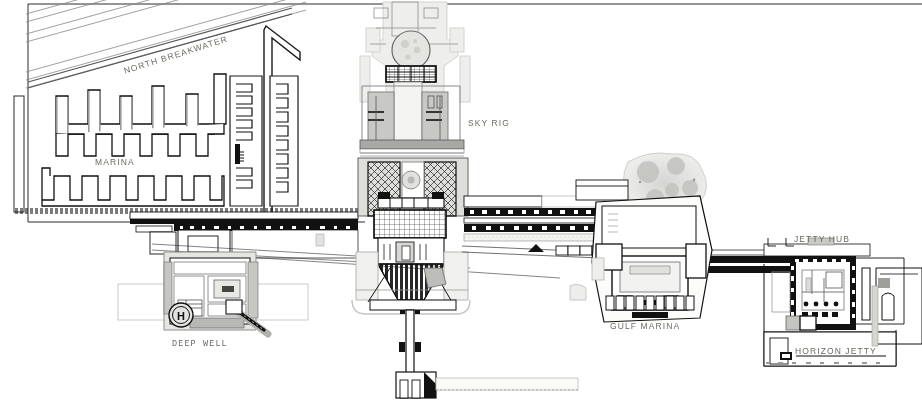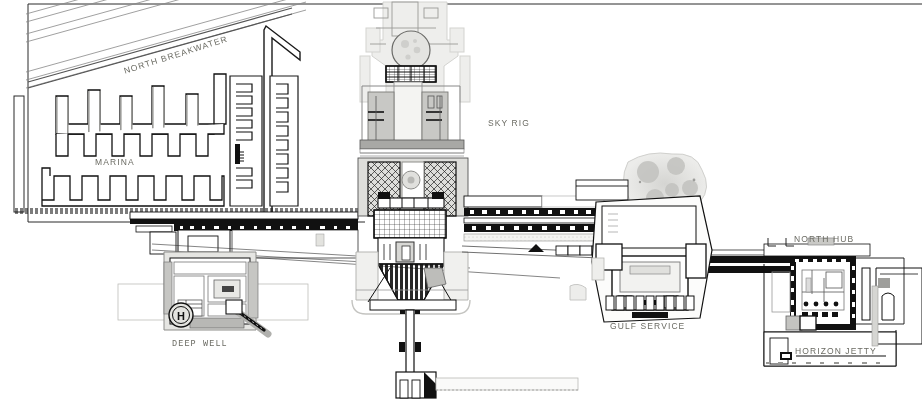--- a/index.html
+++ b/index.html
@@ -469,23 +469,23 @@
     <path d="M882 296 Q888 290 894 296 L894 320 L882 320 Z" fill="#fff" stroke="#111" stroke-width="1"></path>
     <rect x="872" y="286" width="6" height="60" fill="#d6d6d3" stroke="#9a9a97" stroke-width="0.6"></rect>
   </g>
 
 </svg>
 
 <div class="lbl rot" style="left:124px;top:66px;">NORTH BREAKWATER</div>
 
 <div class="lbl" style="left:95px;top:157px;">MARINA</div>
 
-<div class="lbl" style="left:468px;top:118px;margin-left:20px;">SKY RIG</div>
+<div class="lbl" style="left:468px;top:118px;">SKY RIG</div>
 
 <div class="lbl" style="left:172px;top:339px;font-family:Liberation Mono, monospace;">DEEP WELL</div>
 
-<div class="lbl" style="left:610px;top:321px;">GULF SERVICE</div>
-
-<div class="lbl" style="left:794px;top:234px;">NORTH HUB</div>
+<div class="lbl" style="left:610px;top:321px;">GULF MARINA</div>
+
+<div class="lbl" style="left:794px;top:234px;">JETTY HUB</div>
 
 <div class="lbl" style="left:795px;top:346px;">HORIZON JETTY</div>
 
 </div>
 
 </body></html>

